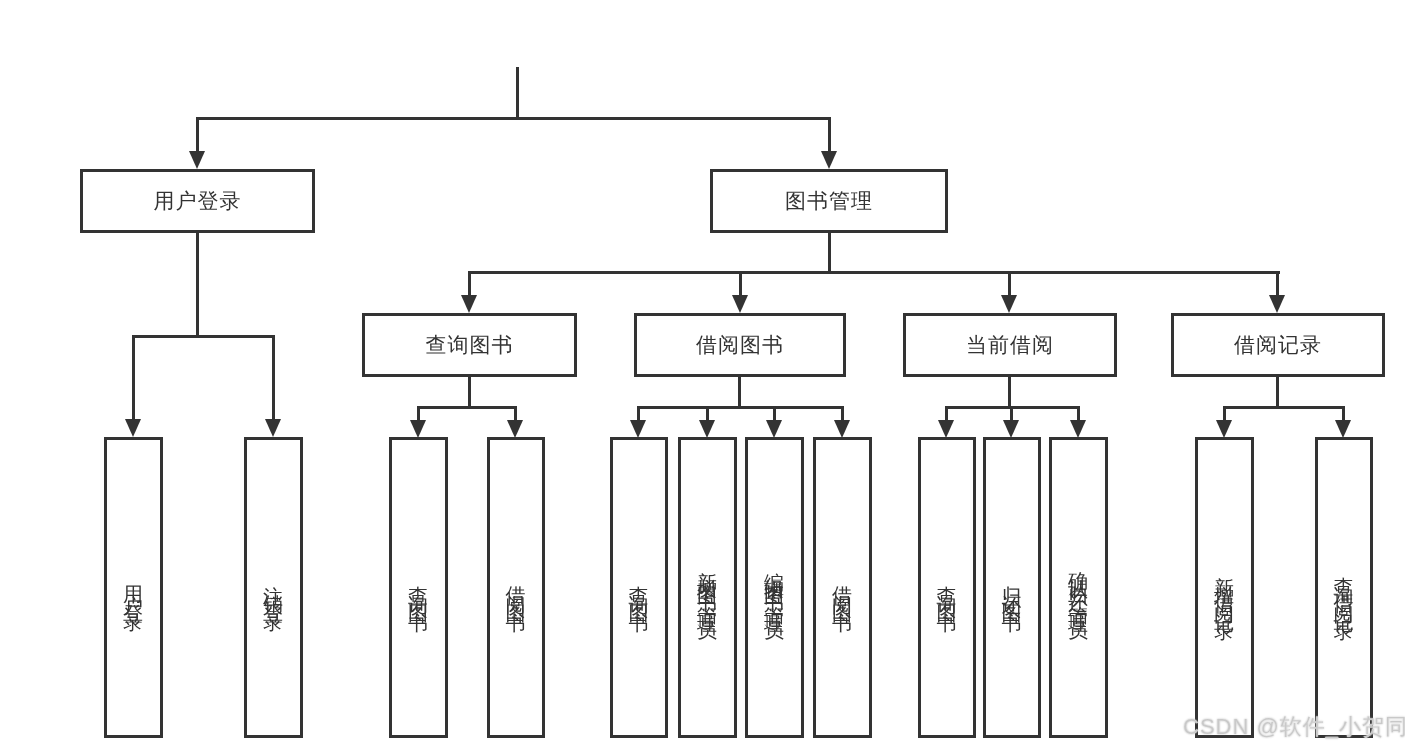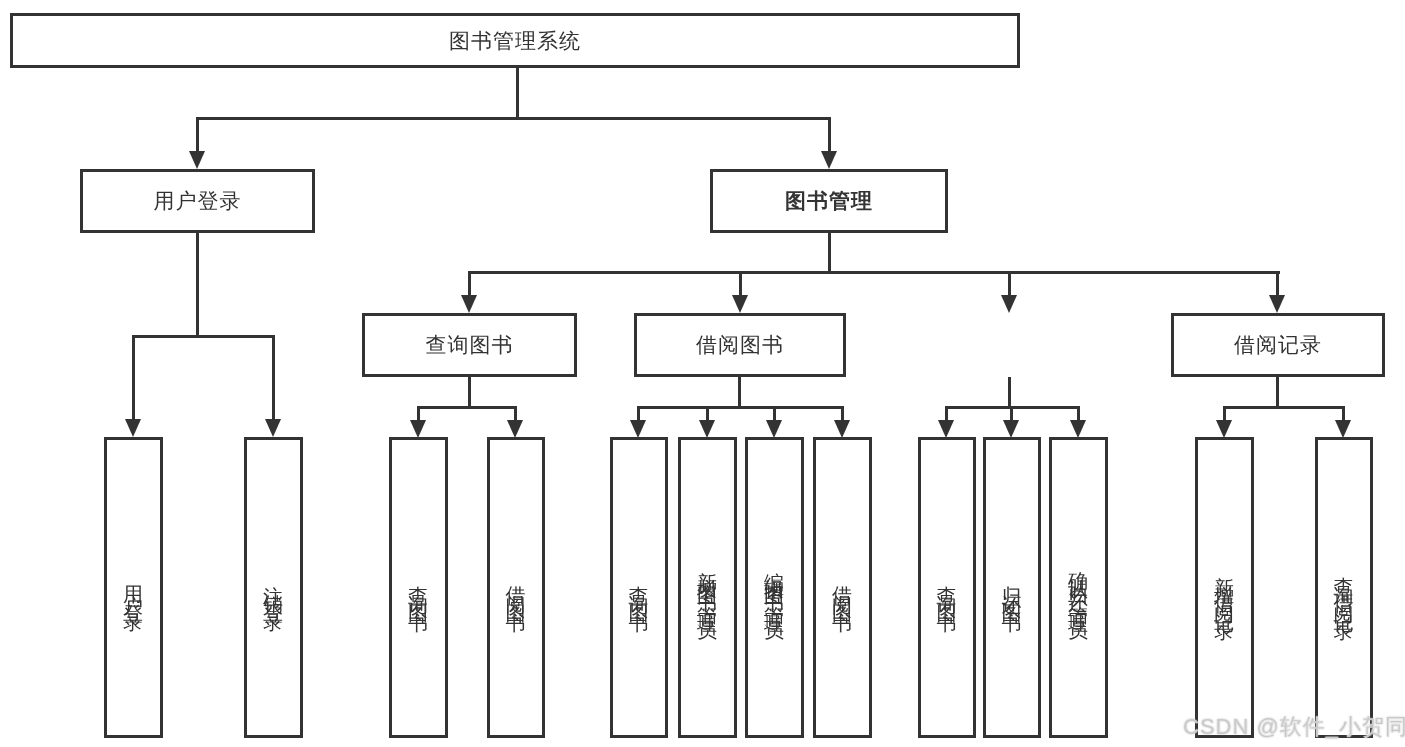--- a/index.html
+++ b/index.html
@@ -31,35 +31,32 @@
   .leaf span{writing-mode:vertical-rl;text-orientation:mixed;letter-spacing:9px;line-height:1;}
   .watermark{position:absolute;left:1183px;top:712px;z-index:5;
              font-size:22px;color:#c9c9c9;letter-spacing:1px;
              text-shadow:0 0 1px #ffffff, 0 0 2px #aeaeae;white-space:nowrap;}
 </style>
 </head>
 <body>
 
 <div class="stage">
 
-  <div class="nbox" style="left:10px;top:13px;width:1010px;height:55px;">
-    <span>图书管理系统</span>
-  </div>
 
   <div class="vl" style="left:516px;top:67px;height:52px;"></div>
   <div class="hl" style="left:196px;top:117px;width:635px;"></div>
   <div class="vl" style="left:196px;top:117px;height:36px;"></div>
   <div class="ah" style="left:189px;top:151px;"></div>
   <div class="vl" style="left:828px;top:117px;height:36px;"></div>
   <div class="ah" style="left:821px;top:151px;"></div>
 
   <div class="nbox" style="left:80px;top:169px;width:235px;height:64px;">
     <span>用户登录</span>
   </div>
-  <div class="nbox" style="left:710px;top:169px;width:238px;height:64px;font-weight:bold;">
+  <div class="nbox" style="left:710px;top:169px;width:238px;height:64px;">
     <span>图书管理</span>
   </div>
 
   <div class="vl" style="left:196px;top:233px;height:103px;"></div>
   <div class="hl" style="left:132px;top:335px;width:143px;"></div>
   <div class="vl" style="left:132px;top:335px;height:87px;"></div>
   <div class="ah" style="left:125px;top:419px;"></div>
   <div class="vl" style="left:272px;top:335px;height:87px;"></div>
   <div class="ah" style="left:265px;top:419px;"></div>
 
@@ -72,20 +69,23 @@
   <div class="vl" style="left:1008px;top:271px;height:27px;"></div>
   <div class="ah" style="left:1001px;top:295px;"></div>
   <div class="vl" style="left:1276px;top:271px;height:27px;"></div>
   <div class="ah" style="left:1269px;top:295px;"></div>
 
   <div class="nbox" style="left:362px;top:313px;width:215px;height:64px;">
     <span>查询图书</span>
   </div>
   <div class="nbox" style="left:634px;top:313px;width:212px;height:64px;">
     <span>借阅图书</span>
+  </div>
+  <div class="nbox" style="left:903px;top:313px;width:214px;height:64px;">
+    <span>当前借阅</span>
   </div>
   <div class="nbox" style="left:1171px;top:313px;width:214px;height:64px;">
     <span>借阅记录</span>
   </div>
 
   <div class="vl" style="left:468px;top:377px;height:31px;"></div>
   <div class="hl" style="left:417px;top:406px;width:100px;"></div>
   <div class="vl" style="left:417px;top:406px;height:16px;"></div>
   <div class="ah" style="left:410px;top:420px;"></div>
   <div class="vl" style="left:514px;top:406px;height:16px;"></div>

